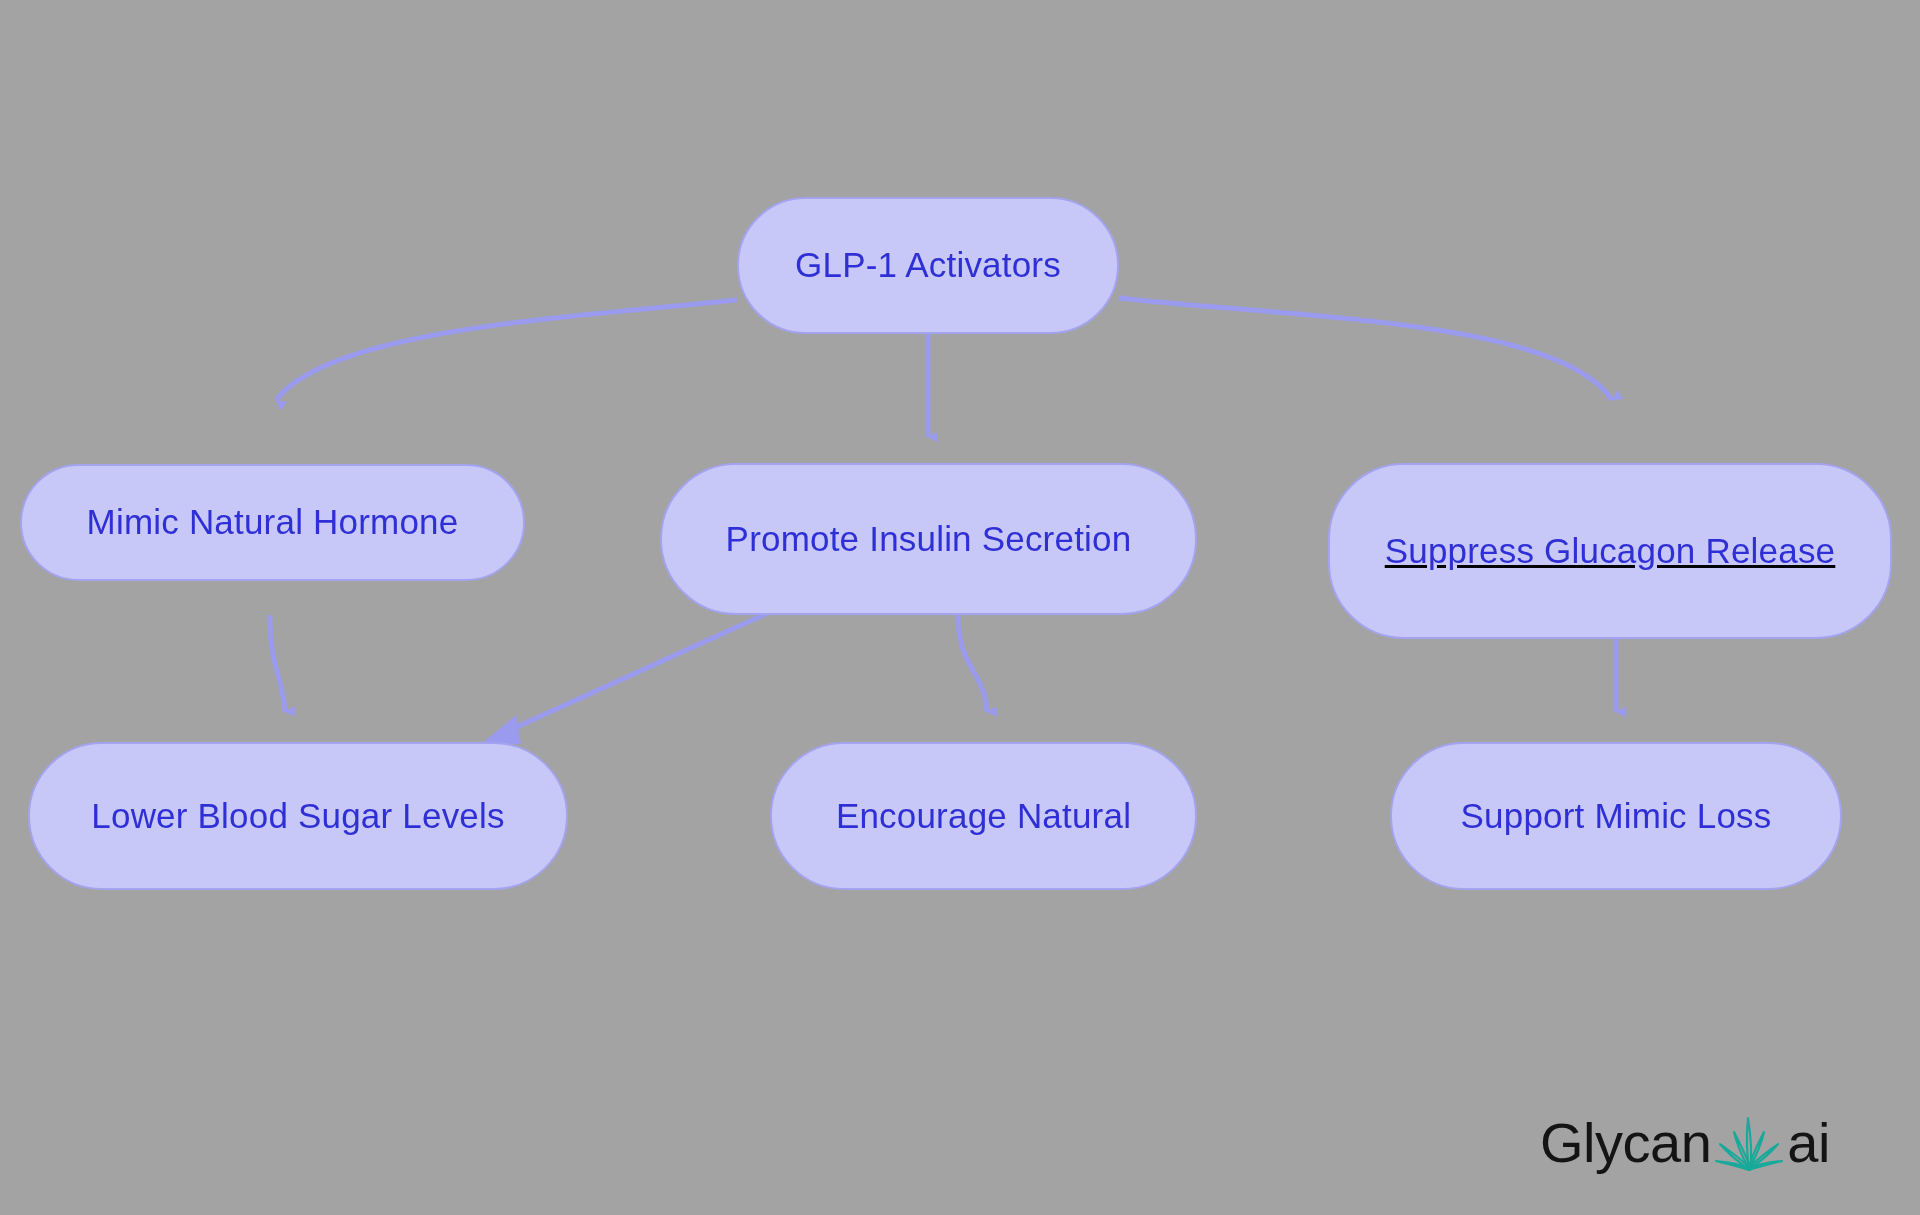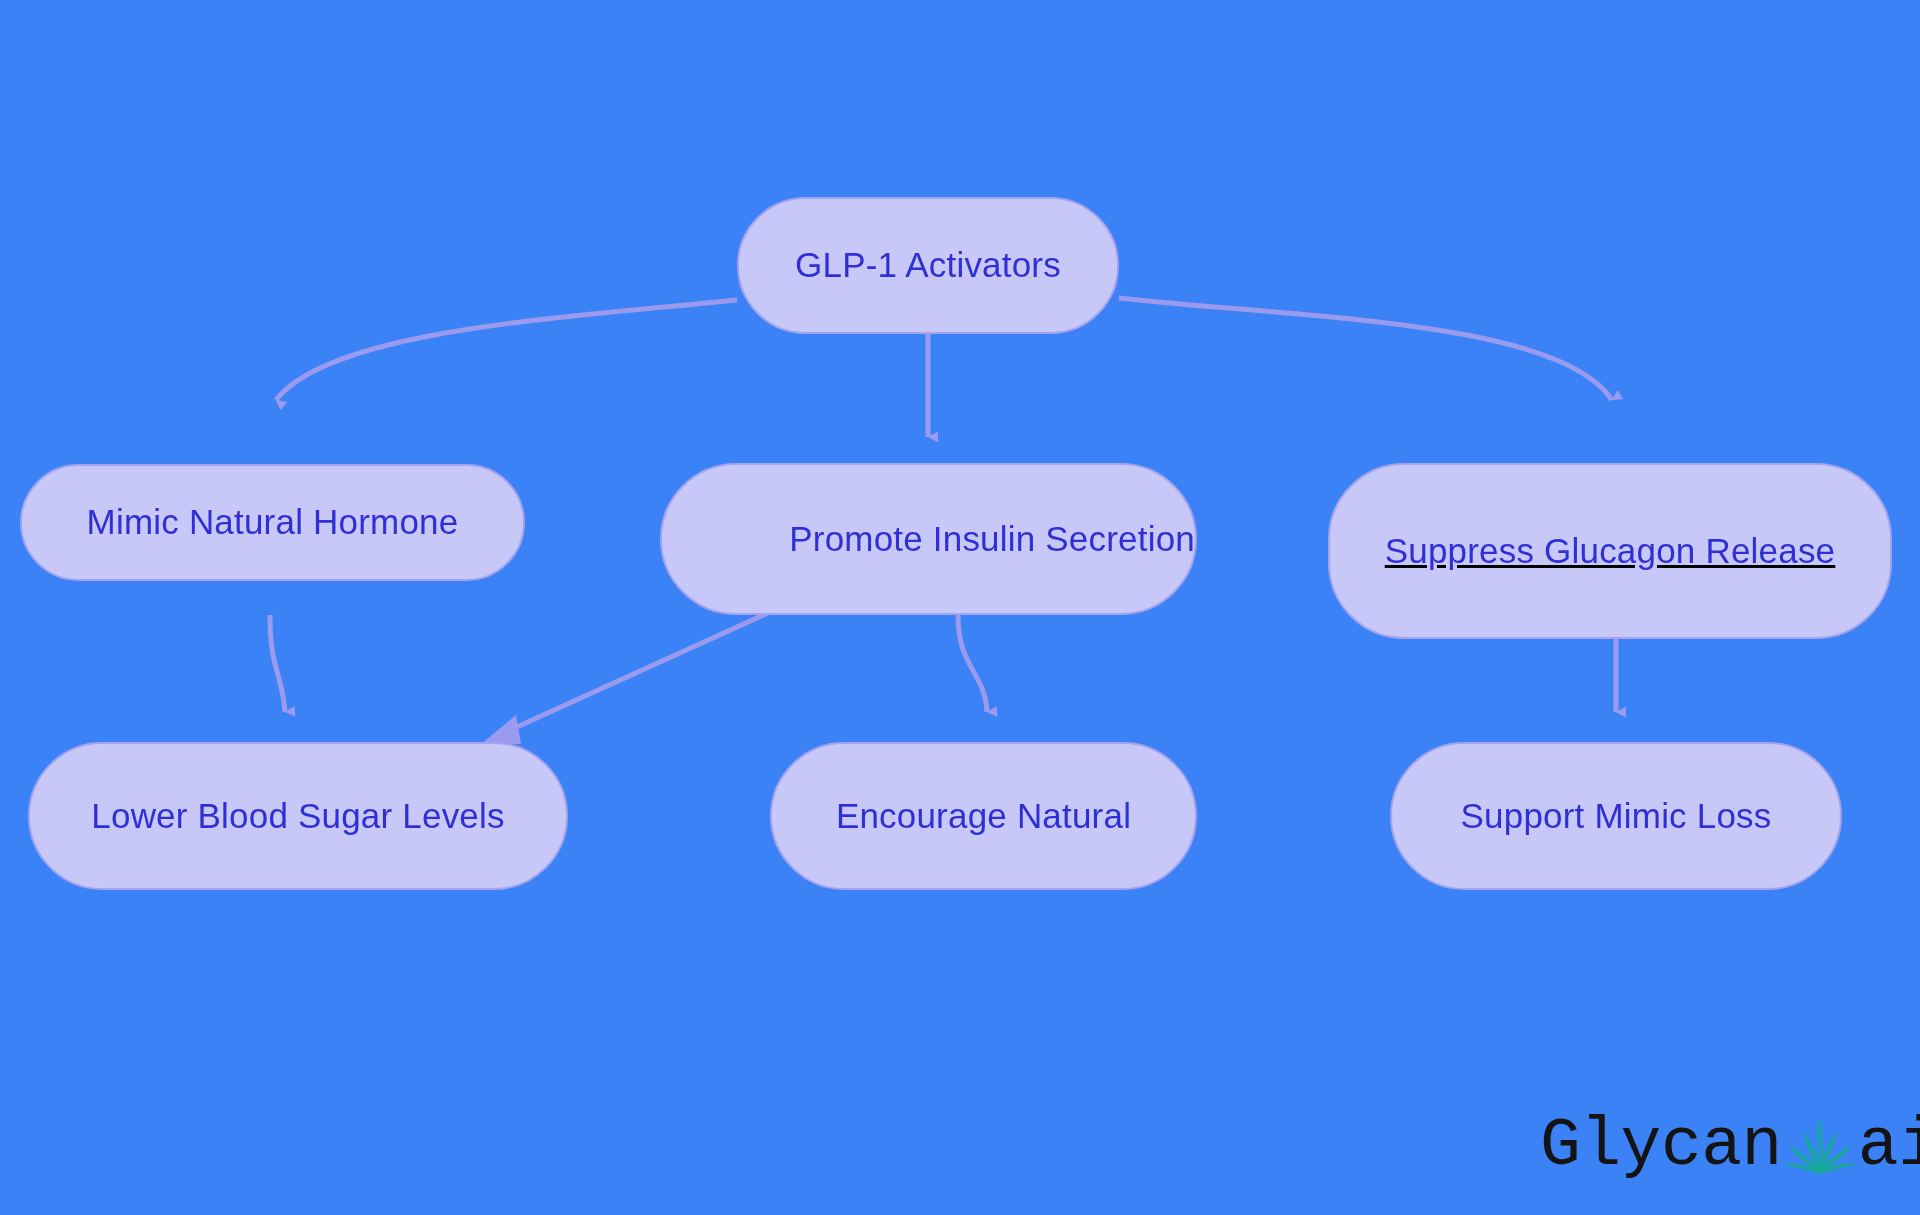--- a/index.html
+++ b/index.html
@@ -11,21 +11,21 @@
   body {
     width: 1920px;
     height: 1215px;
     font-family: "Liberation Sans", sans-serif;
     overflow: hidden;
   }
   #canvas {
     position: relative;
     width: 1920px;
     height: 1215px;
-    background: #3b82f6;
+    background: #a3a3a3;
   }
   #edges {
     position: absolute;
     left: 0;
     top: 0;
     width: 1920px;
     height: 1215px;
     pointer-events: none;
   }
   .node {
@@ -53,22 +53,22 @@
   
   #brand-logo {
     position: absolute;
     left: 1540px;
     top: 1112px;
     display: flex;
     align-items: center;
     z-index: 3;
   }
   .brand-word {
-    font-family: Liberation Mono, monospace;
-    font-size: 68px;
+    font-family: Liberation Sans, sans-serif;
+    font-size: 56px;
     color: #141414;
     line-height: 1;
     letter-spacing: -0.5px;
   }
   #brand-leaf {
     margin: 0 2px 0 2px;
     display: block;
   }
 </style>
 </head>
@@ -103,21 +103,21 @@
   </svg>
 
   <div class="node" style="left:737px; top:197px; width:382px; height:137px;">
     <span class="node-label">GLP-1 Activators</span>
   </div>
 
   <div class="node" style="left:20px; top:464px; width:505px; height:117px;">
     <span class="node-label">Mimic Natural Hormone</span>
   </div>
 
-  <div class="node" style="left:660px; top:463px; width:537px; height:152px;justify-content:flex-end;">
+  <div class="node" style="left:660px; top:463px; width:537px; height:152px;">
     <span class="node-label">Promote Insulin Secretion</span>
   </div>
 
   <div class="node" style="left:1328px; top:463px; width:564px; height:176px;text-decoration:underline;">
     <span class="node-label">Suppress Glucagon Release</span>
   </div>
 
   <div class="node" style="left:28px; top:742px; width:540px; height:148px;">
     <span class="node-label">Lower Blood Sugar Levels</span>
   </div>

